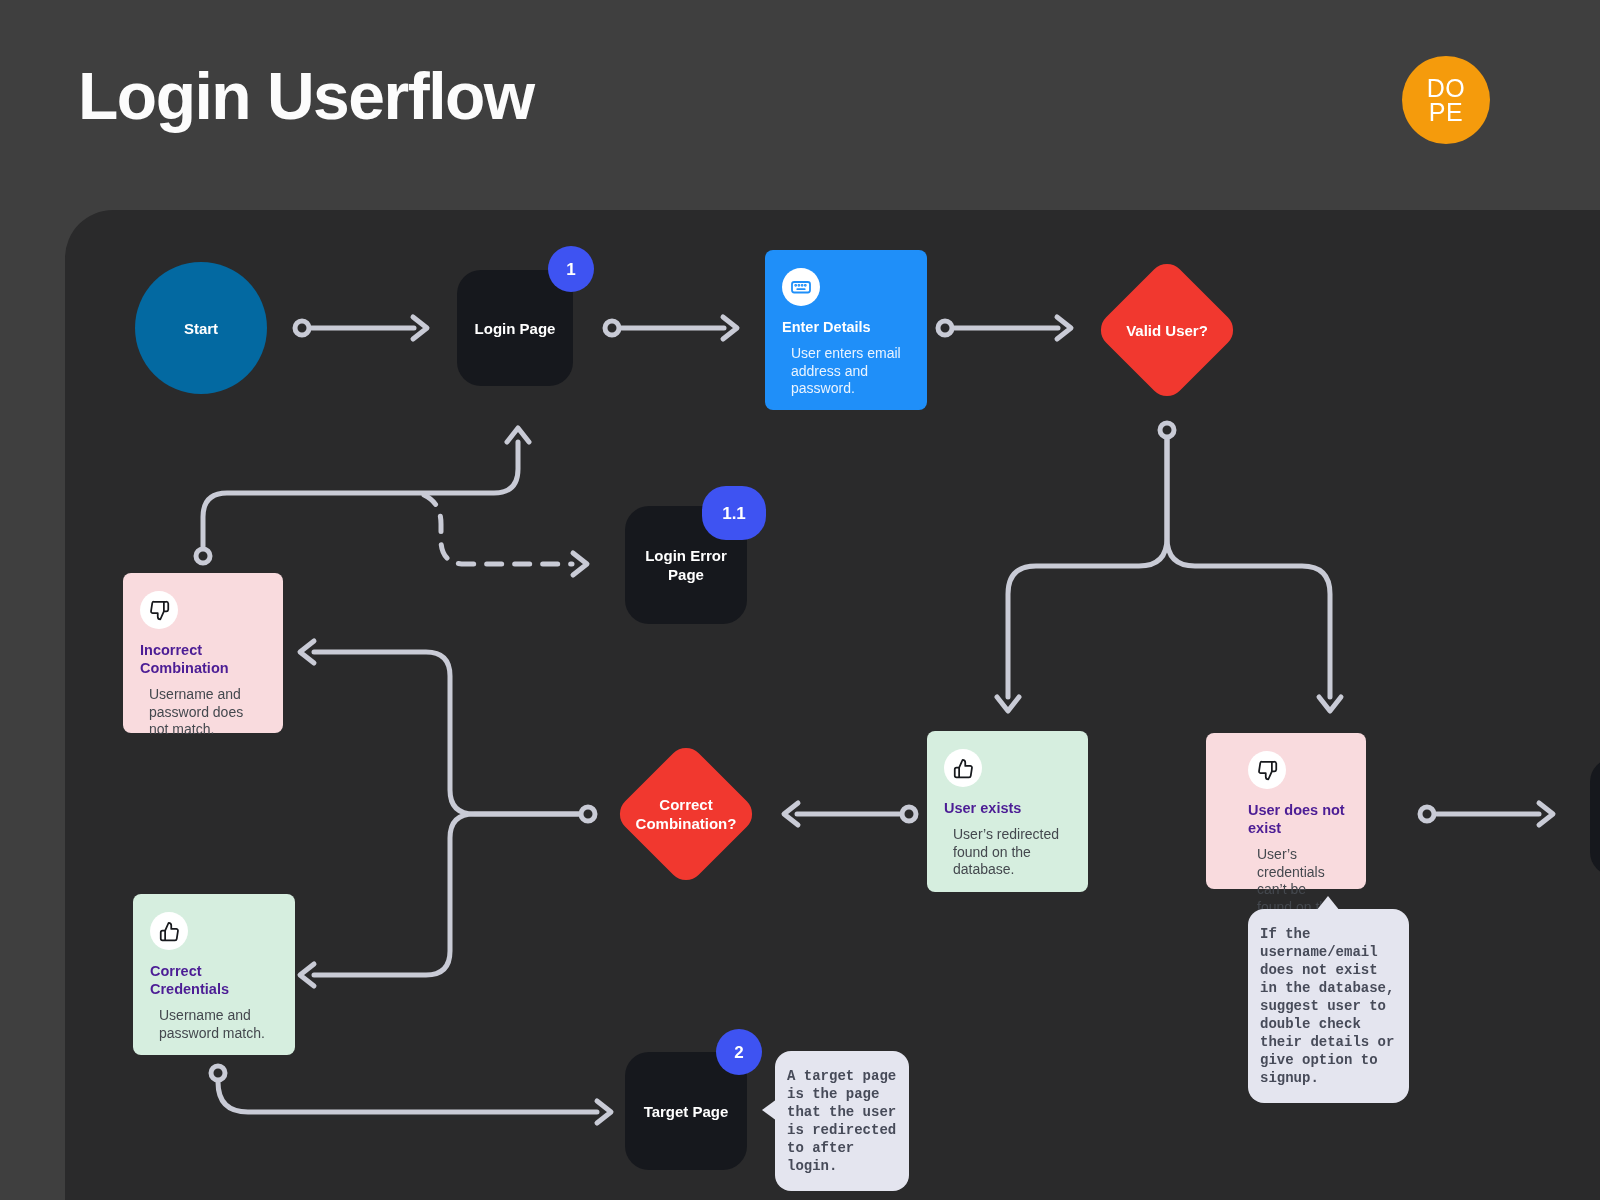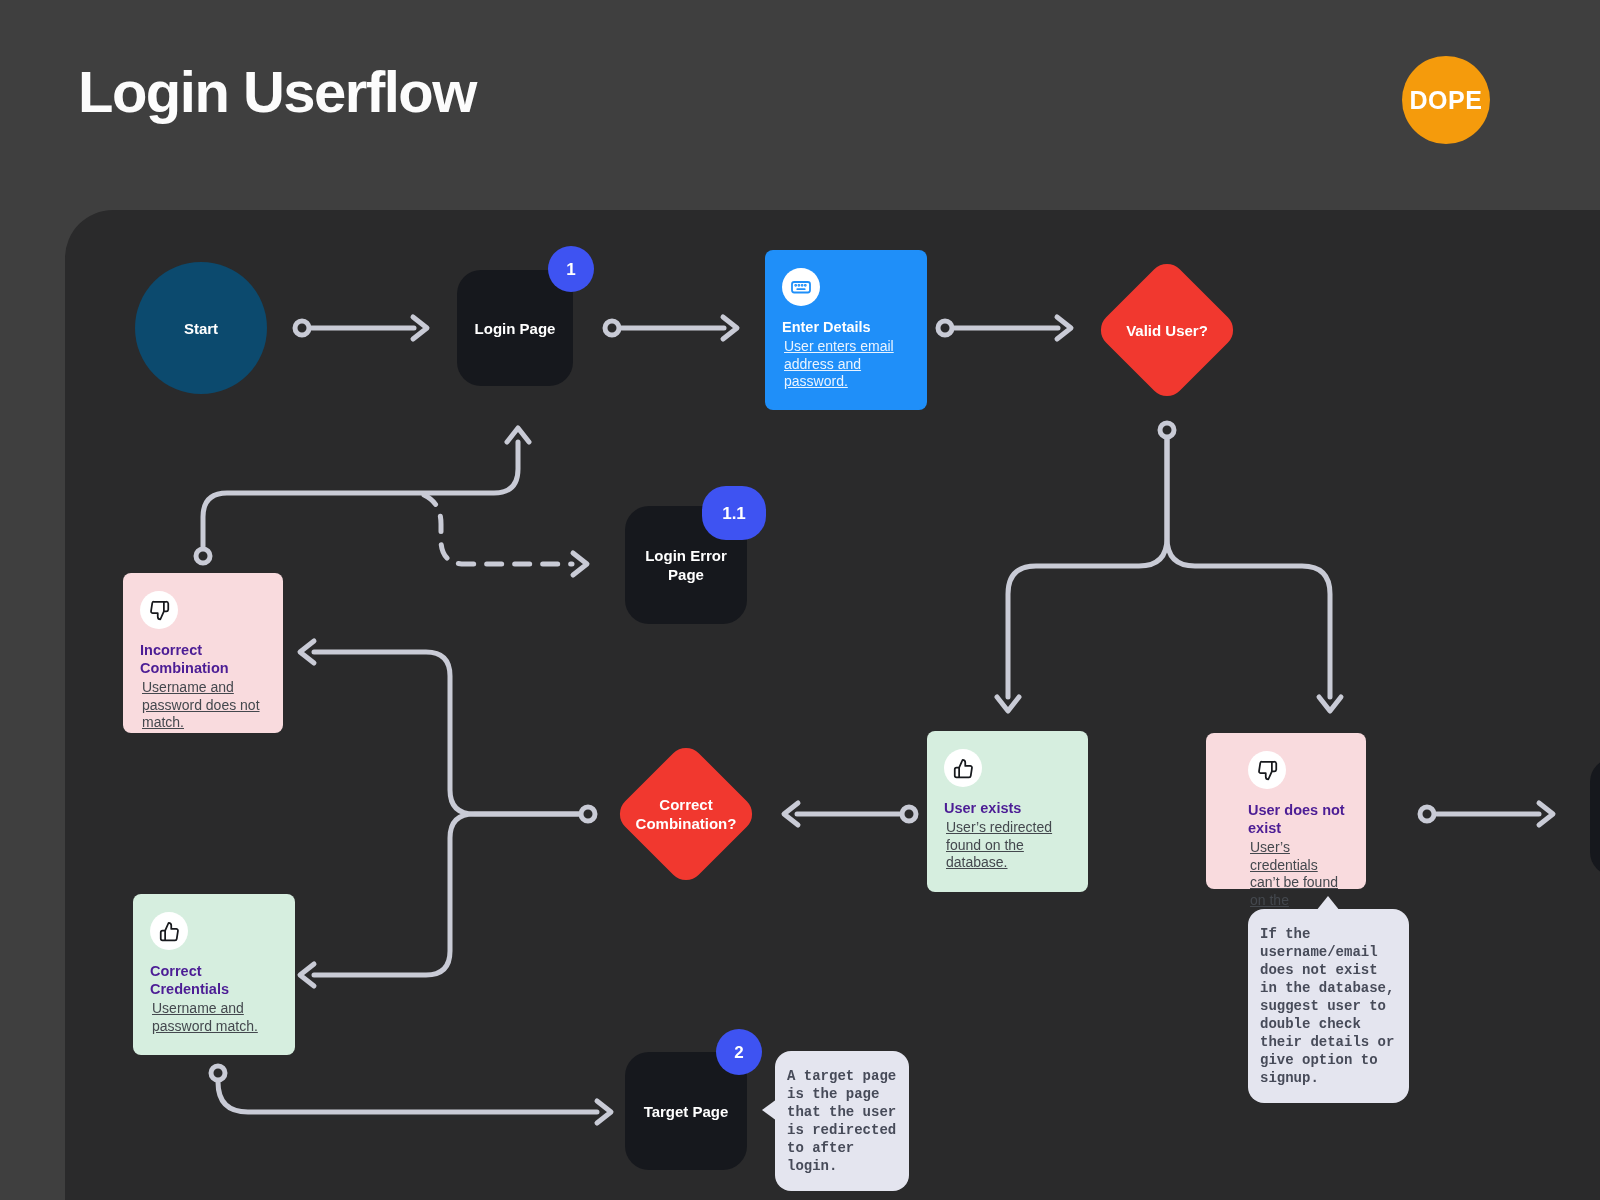--- a/index.html
+++ b/index.html
@@ -5,58 +5,58 @@
   html,body{margin:0;padding:0;}
   body{
     width:1600px;height:1200px;position:relative;overflow:hidden;
     background:#3F3F3F;
     font-family:"Liberation Sans", sans-serif;
     -webkit-font-smoothing:antialiased;
   }
   
   .page-title{
     position:absolute;left:78px;top:58px;
-    font-size:58px;font-weight:bold;letter-spacing:-1.5px;color:#FCFCFC;
+    font-size:66px;font-weight:bold;letter-spacing:-1.5px;color:#FCFCFC;
   }
   .logo{
     position:absolute;left:1402px;top:56px;width:88px;height:88px;border-radius:50%;
-    background:#F59B0C;display:flex;flex-direction:row;align-items:center;justify-content:center;
-    color:#fff;font-weight:bold;font-size:25px;line-height:24px;letter-spacing:0.5px;
+    background:#F59B0C;display:flex;flex-direction:column;align-items:center;justify-content:center;
+    color:#fff;font-weight:normal;font-size:25px;line-height:24px;letter-spacing:0.5px;
   }
   
   .canvas{
     position:absolute;left:65px;top:210px;right:0;bottom:0;
     background:#2A2A2B;border-top-left-radius:48px;
   }
   .conn-layer{position:absolute;left:0;top:0;width:1600px;height:1200px;pointer-events:none;}
   
   .node{position:absolute;box-sizing:border-box;}
   .dark-node{
     background:#16181D;border-radius:24px;display:flex;align-items:center;justify-content:center;
     color:#fff;font-weight:bold;font-size:15px;text-align:center;line-height:19px;
   }
   .badge{
     position:absolute;background:#3E53F2;color:#fff;font-weight:bold;font-size:17px;
     display:flex;align-items:center;justify-content:center;border-radius:24px;
   }
   .badge.round{width:46px;height:46px;}
   .badge.pill{width:64px;height:54px;}
   .circle-node{
-    background:#0c4a6e;border-radius:50%;display:flex;align-items:center;justify-content:center;
+    background:#0369a1;border-radius:50%;display:flex;align-items:center;justify-content:center;
     color:#fff;font-weight:bold;font-size:15px;
   }
   .card{
     border-radius:8px;padding:18px 16px 14px 17px;box-sizing:border-box;
   }
   .card .icon-bubble{
     width:38px;height:38px;border-radius:50%;background:#fff;
     display:flex;align-items:center;justify-content:center;
   }
   .card h4{margin:12px 0 2px 0;font-size:14.5px;line-height:18px;color:#4c1d95;font-weight:bold;}
-  .card p{margin:2px;font-size:14px;line-height:17.5px;color:#44484E;font-weight:normal;text-decoration:underline;}
+  .card p{margin:9px;font-size:14px;line-height:17.5px;color:#44484E;font-weight:normal;}
   .card.blue{background:#1F8FF9;}
   .card.blue h4{color:#FFFFFF;}
   .card.blue p{color:#EAF4FF;}
   .card.pink{background:#F9DBDE;}
   .card.mint{background:#D6EEDF;}
   .diamond{position:absolute;width:148px;height:148px;}
   .diamond .shape{
     position:absolute;left:22px;top:22px;width:104px;height:104px;border-radius:18px;
     background:#F1382F;transform:rotate(45deg);
   }

